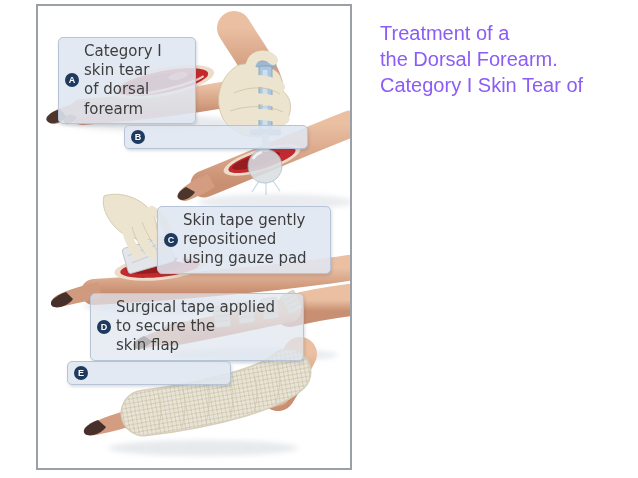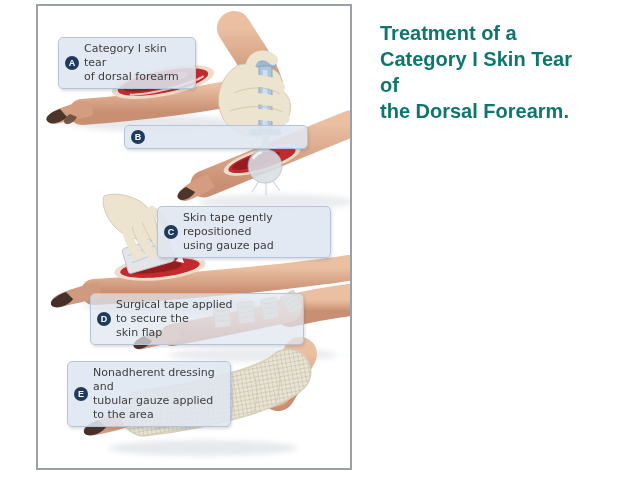--- a/index.html
+++ b/index.html
@@ -18,31 +18,31 @@
     border:1px solid #b7c3d6;border-radius:5px;
     padding:4px 6px;box-shadow:1px 2px 3px rgba(60,70,90,0.18);
   }
   .badge{
     width:14px;height:14px;min-width:14px;border-radius:50%;
     background:#1e3a5f;color:#ffffff;font-size:9px;font-weight:bold;
     display:flex;align-items:center;justify-content:center;
     font-family:"Liberation Sans",sans-serif;
   }
   .callout-text{
-    font-size:11px;line-height:1.28;color:#3d3d3d;
+    font-size:15px;line-height:1.28;color:#3d3d3d;
     white-space:pre-line;font-family:"DejaVu Sans",sans-serif;
   }
   .co-a{left:20px;top:31px;width:124px;}
   .co-b{left:86px;top:119px;width:170px;}
   .co-c{left:119px;top:200px;width:160px;}
   .co-d{left:52px;top:287px;width:200px;background:rgba(223,230,240,0.72);}
   .co-e{left:29px;top:355px;width:150px;}
   .title-block{
     position:absolute;left:380px;top:20px;width:216px;
-    font-weight:bold;font-size:20px;line-height:26px;color:#0f766e;
+    font-weight:normal;font-size:20px;line-height:26px;color:#8b5cf6;
     font-family:"Liberation Sans",sans-serif;
   }
 </style>
 </head>
 <body>
 
 <div class="figure-panel">
 
   <svg viewBox="0 0 312 462" aria-hidden="true">
     <defs>
@@ -217,23 +217,20 @@
 using gauze pad</span>
   </div>
   <div class="callout co-d">
     <span class="badge">D</span>
     <span class="callout-text">Surgical tape applied
 to secure the
 skin flap</span>
   </div>
   <div class="callout co-e">
     <span class="badge">E</span>
-    <span class="callout-text">Nonadherent dressing and
-tubular gauze applied
-to the area</span>
   </div>
 </div>
 
 <div class="title-block">
   <div>Treatment of a</div>
+  <div>the Dorsal Forearm.</div>
   <div>Category I Skin Tear of</div>
-  <div>the Dorsal Forearm.</div>
 </div>
 
 </body></html>

